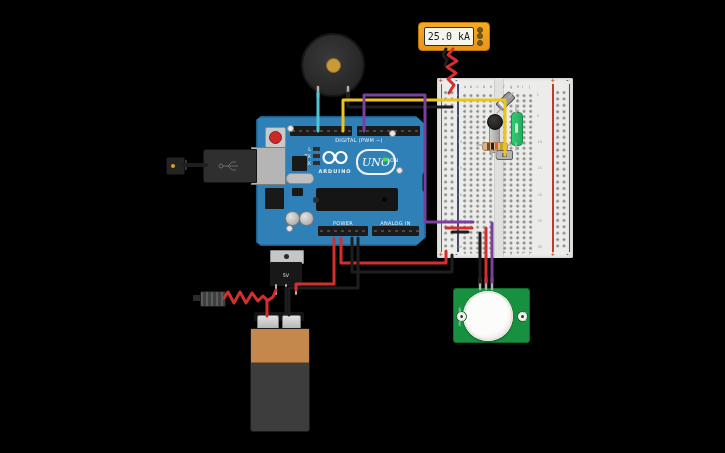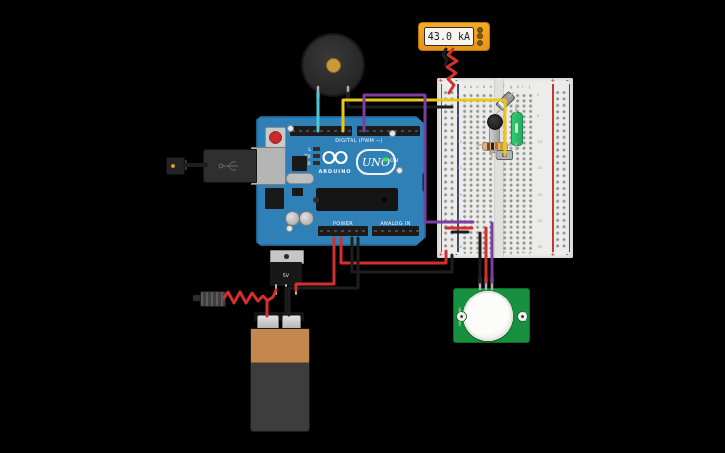--- a/index.html
+++ b/index.html
@@ -185,21 +185,21 @@
     <i style="left:8px;background:#202020;"></i>
     <i style="left:12px;background:#d2691e;"></i>
     <i style="left:17px;background:#c9a227;"></i>
   </div>
   <div class="abs gray-comp">
       <i></i>
     </div>
 
   <div class="abs multimeter">
     <div class="mm-display">
-      <span>43.0 kA</span>
+      <span>25.0 kA</span>
     </div>
     <div class="mm-dot" style="top:3.5px;"></div>
     <div class="mm-dot" style="top:10px;"></div>
     <div class="mm-dot" style="top:16.5px;"></div>
   </div>
 
   <div class="abs buzzer">
     <div class="buzzer-center"></div>
   </div>
 

